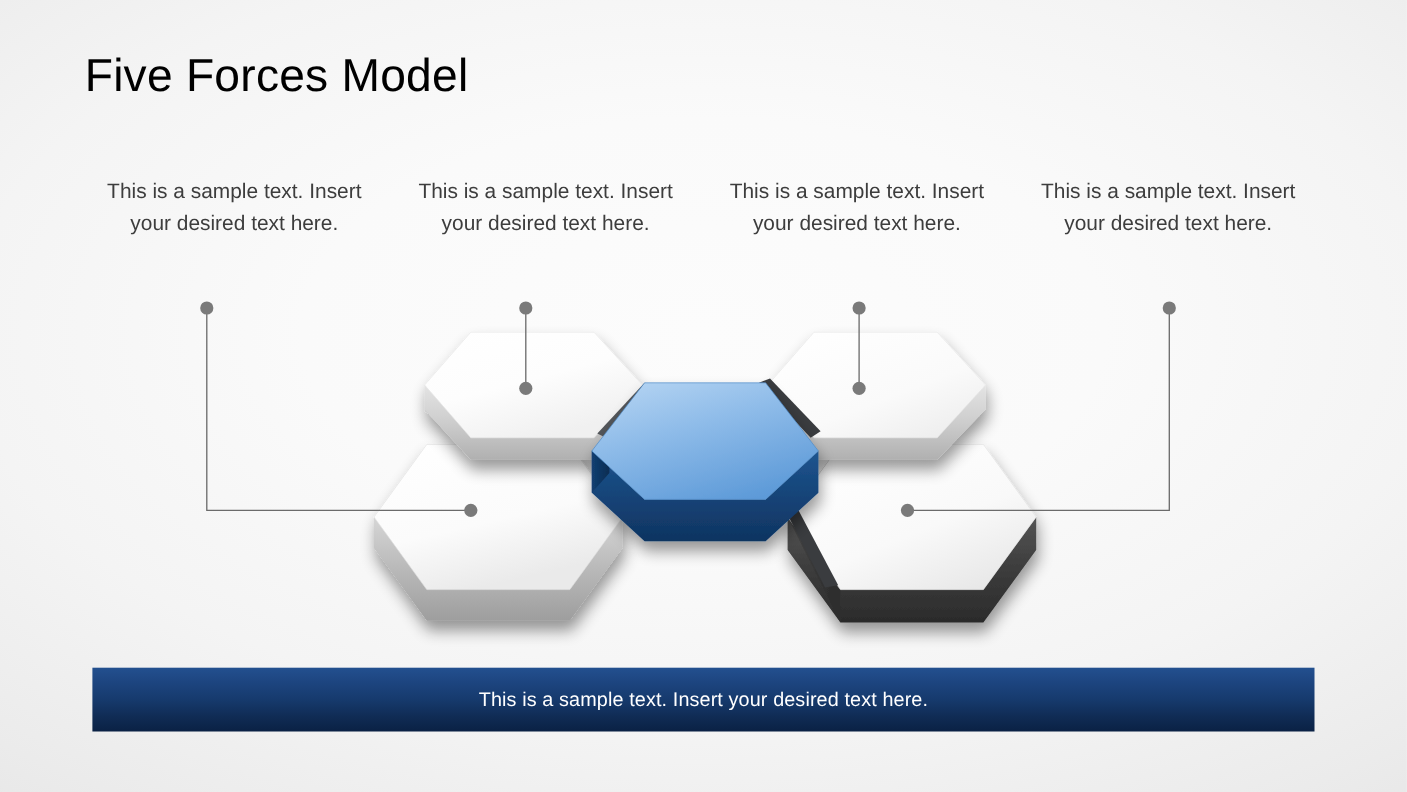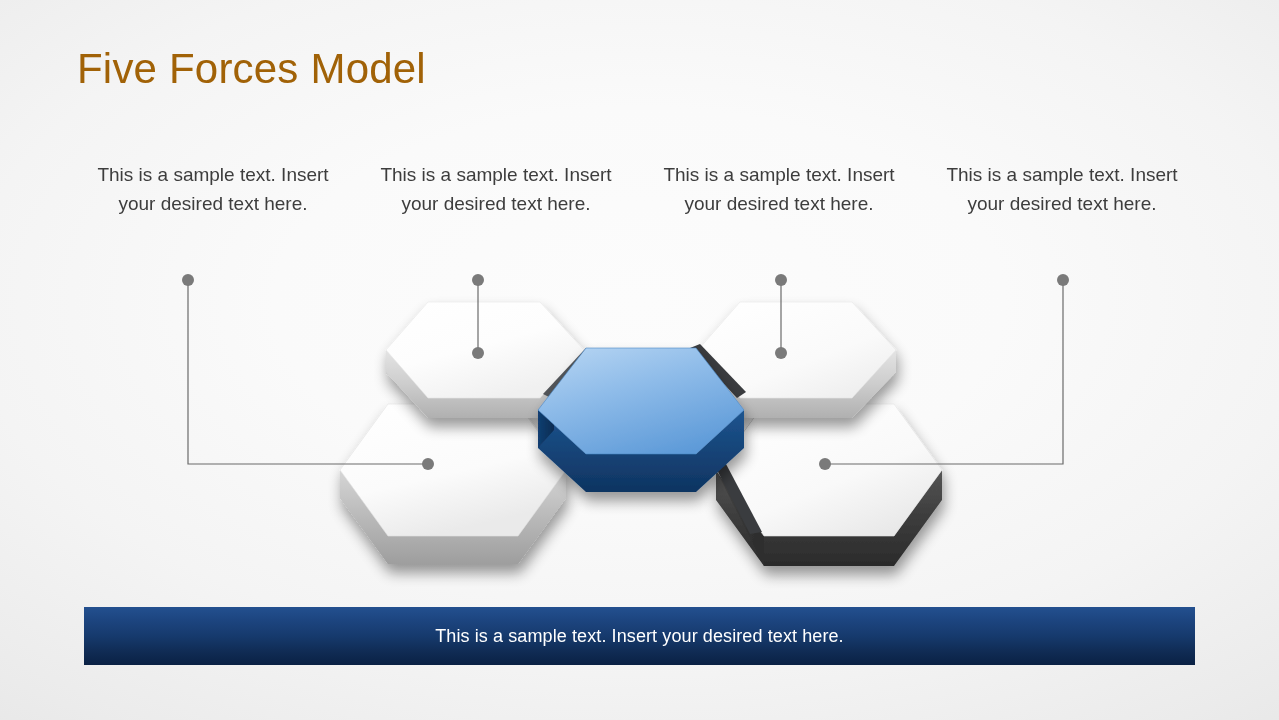--- a/index.html
+++ b/index.html
@@ -11,21 +11,21 @@
         #fcfcfc 0%, #fafafa 30%, #f4f4f4 55%, #ebebeb 78%, #e1e1e1 100%);
     position:relative;
   }
 
   
   #slide-title {
     position:absolute;
     left:77px; top:45px;
     font-size:42px;
     font-weight:300;
-    color:#a16207;
+    color:#000000;
     letter-spacing:0.2px;
     white-space:nowrap;
   }
 
   
   .caption {
     position:absolute;
     top:160px;
     width:248px;
     text-align:center;

